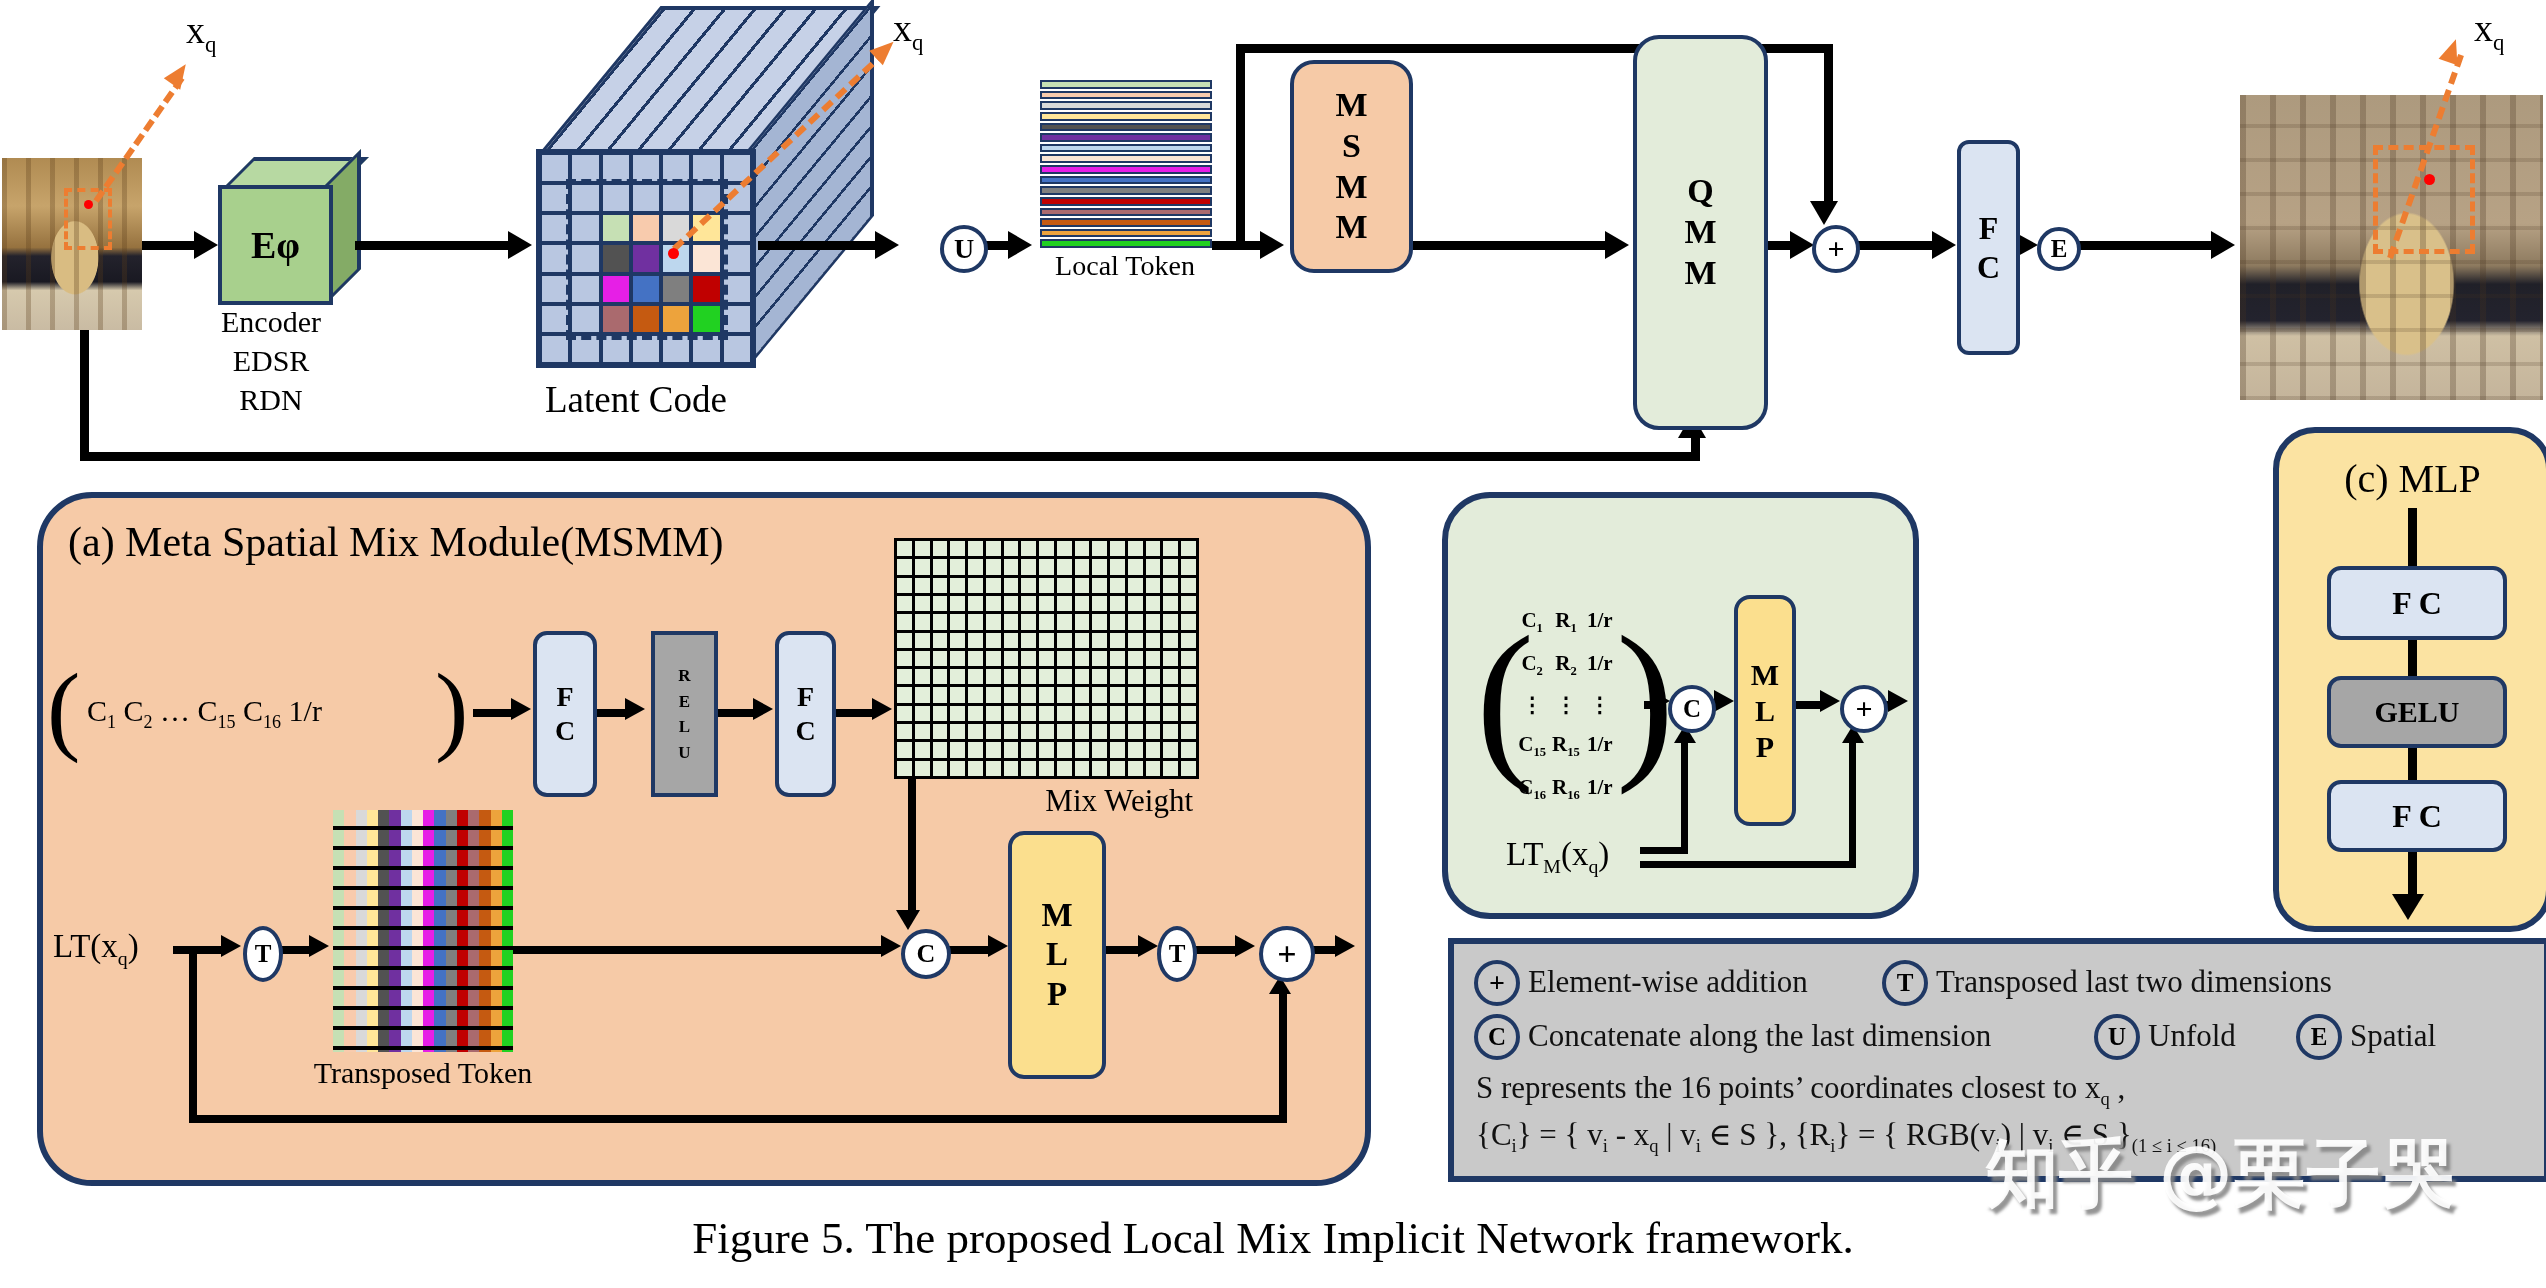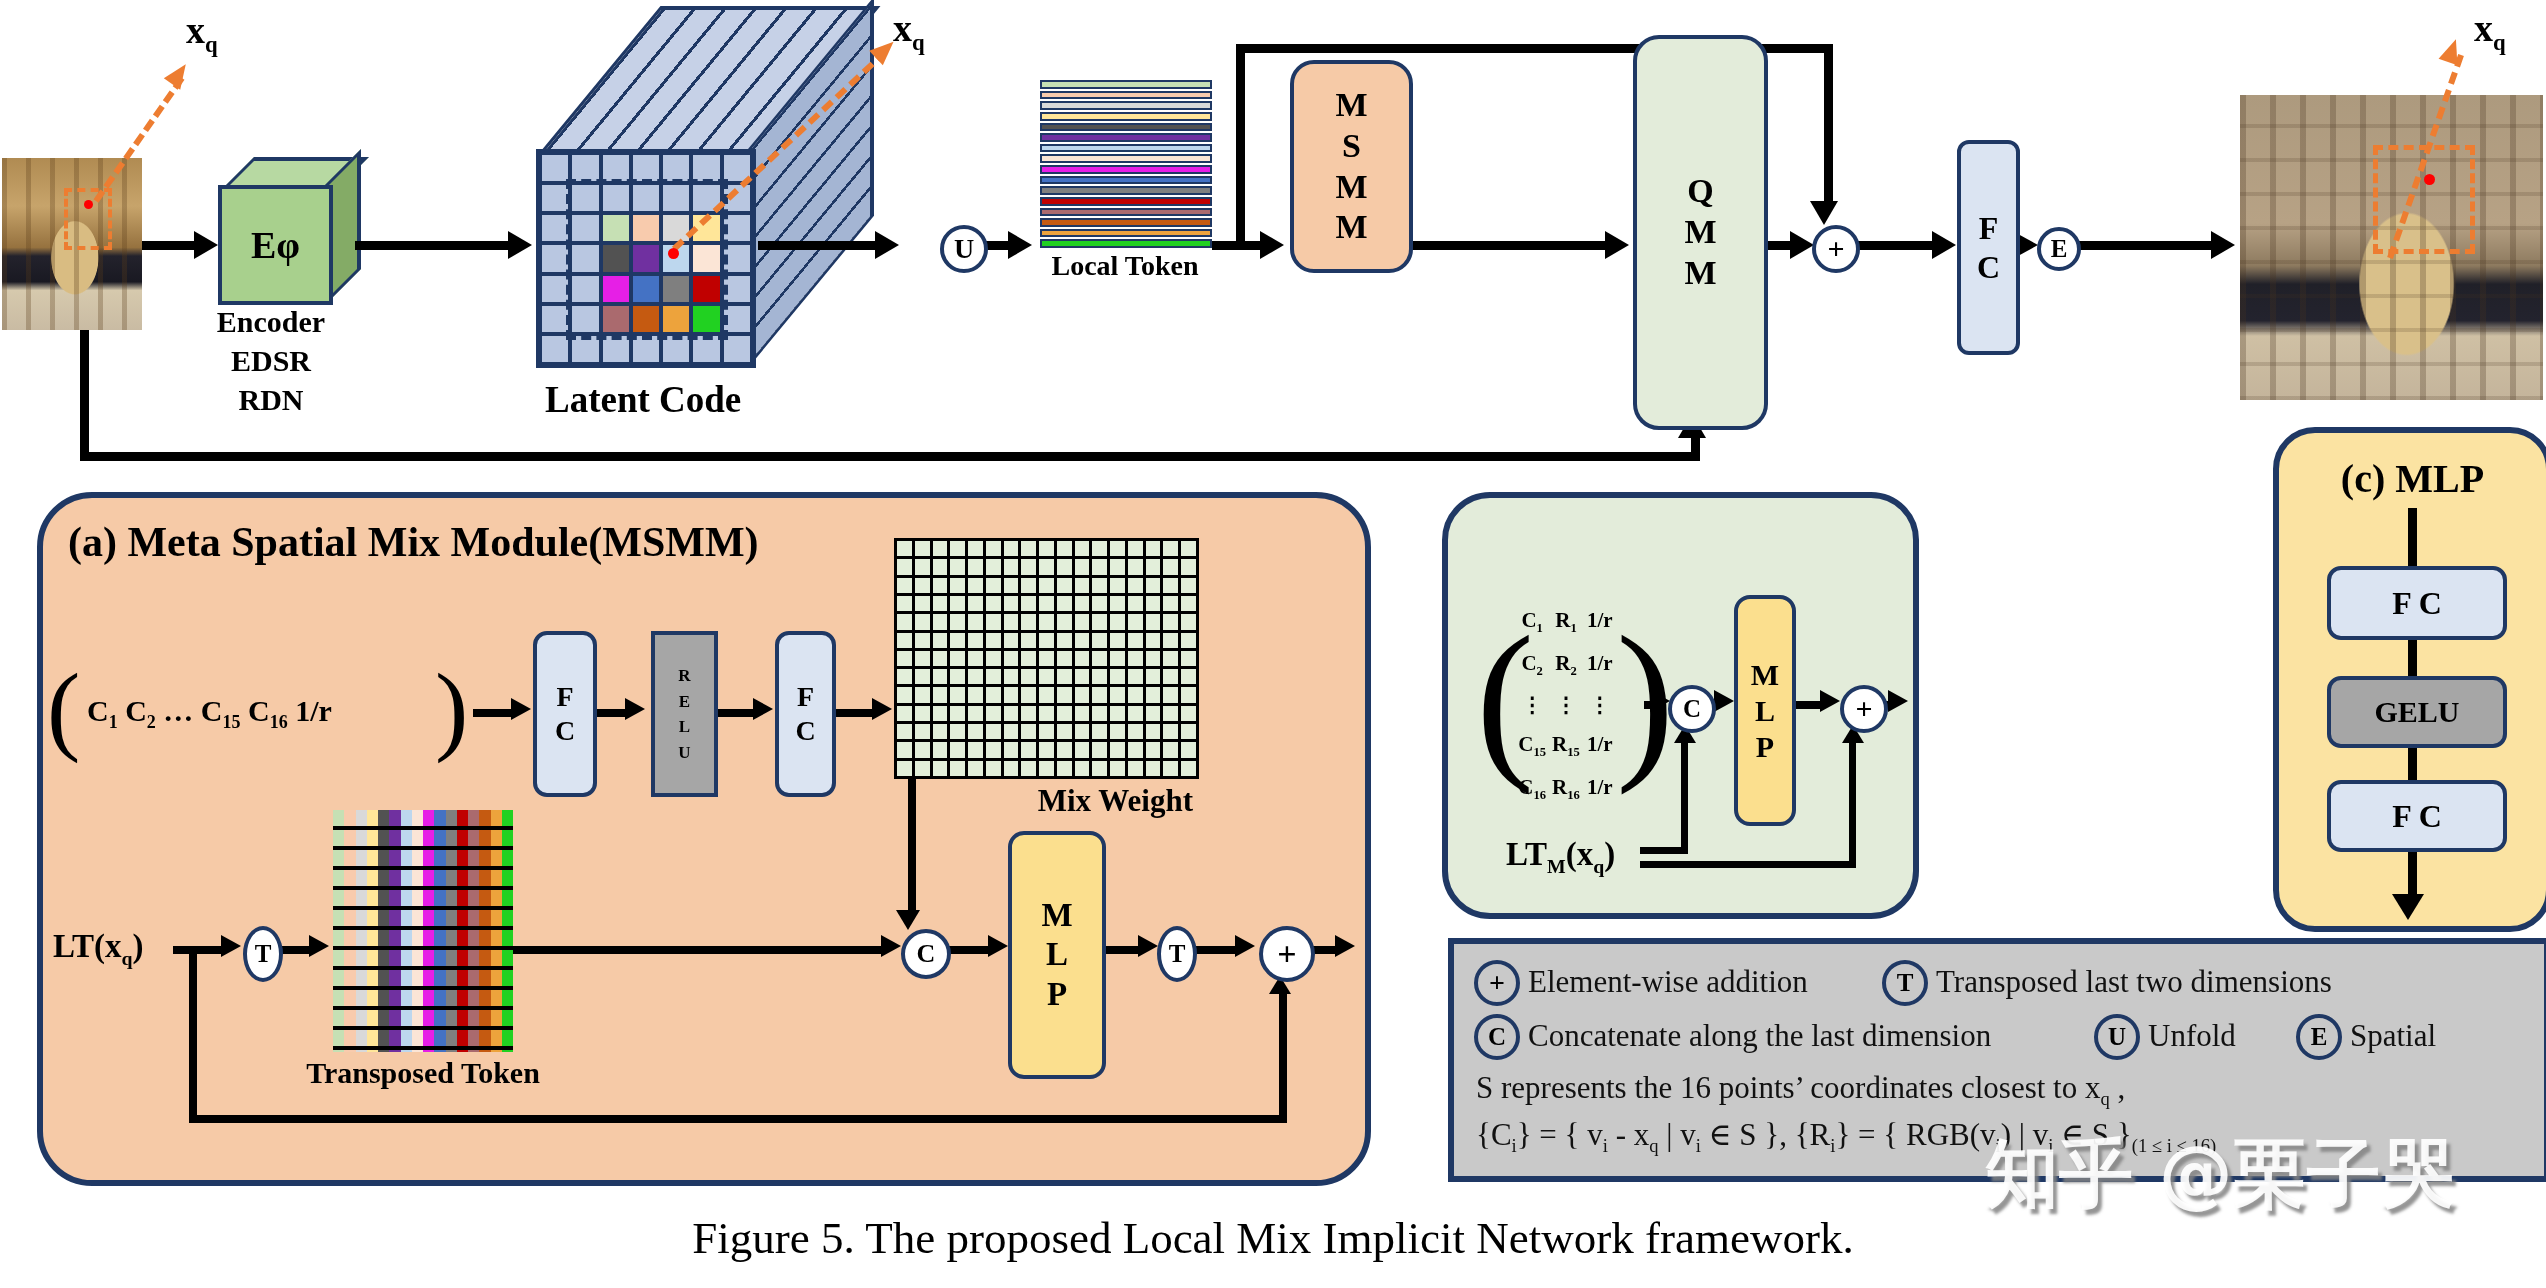--- a/index.html
+++ b/index.html
@@ -20,21 +20,21 @@
   .dash{position:absolute;border-top:6px dashed #ed7d31;transform-origin:0 50%;z-index:8}
   .otri{position:absolute;width:0;height:0;border:solid transparent;border-width:10px 0 10px 24px;
         border-left-color:#ed7d31;transform-origin:0 50%;z-index:8}
   .obox{position:absolute;border:5px dashed #ed7d31;z-index:8}
   .dot{position:absolute;width:11px;height:11px;background:#f00;border-radius:50%;z-index:9}
   
   .blk{position:absolute;border:4px solid #1f3864;display:flex;align-items:center;justify-content:center;
        font-weight:bold;white-space:pre-line;text-align:center;z-index:4;line-height:1.2}
   .circ{position:absolute;background:#fff;border:4px solid #1f3864;border-radius:50%;display:flex;
         align-items:center;justify-content:center;font-weight:bold;z-index:5}
-  .lbl{position:absolute;font-weight:bold;z-index:6;white-space:pre-line}
+  .lbl{position:absolute;font-weight:normal;z-index:6;white-space:pre-line}
   .panel{position:absolute;border:6px solid #1f3864;border-radius:55px;z-index:1}
   .paren{position:absolute;font-weight:400;z-index:4}
   
   .photo{position:absolute;z-index:2}
   #inImg{left:2px;top:158px;width:140px;height:172px;background:
     repeating-linear-gradient(90deg, rgba(90,60,25,.30) 0 5px, rgba(0,0,0,0) 5px 24px),
     radial-gradient(ellipse 40px 62px at 52% 58%, #d9bc82 0 58%, rgba(0,0,0,0) 60%),
     linear-gradient(180deg,#b08b52 0%,#c7a46b 28%,#96723f 52%,#23222c 57%,#191922 72%,#d6c9ad 77%,#c9bba3 100%)}
   #outImg{left:2240px;top:95px;width:303px;height:305px;background:
     repeating-linear-gradient(90deg, rgba(70,50,30,.28) 0 6px, rgba(0,0,0,0) 6px 30px),

